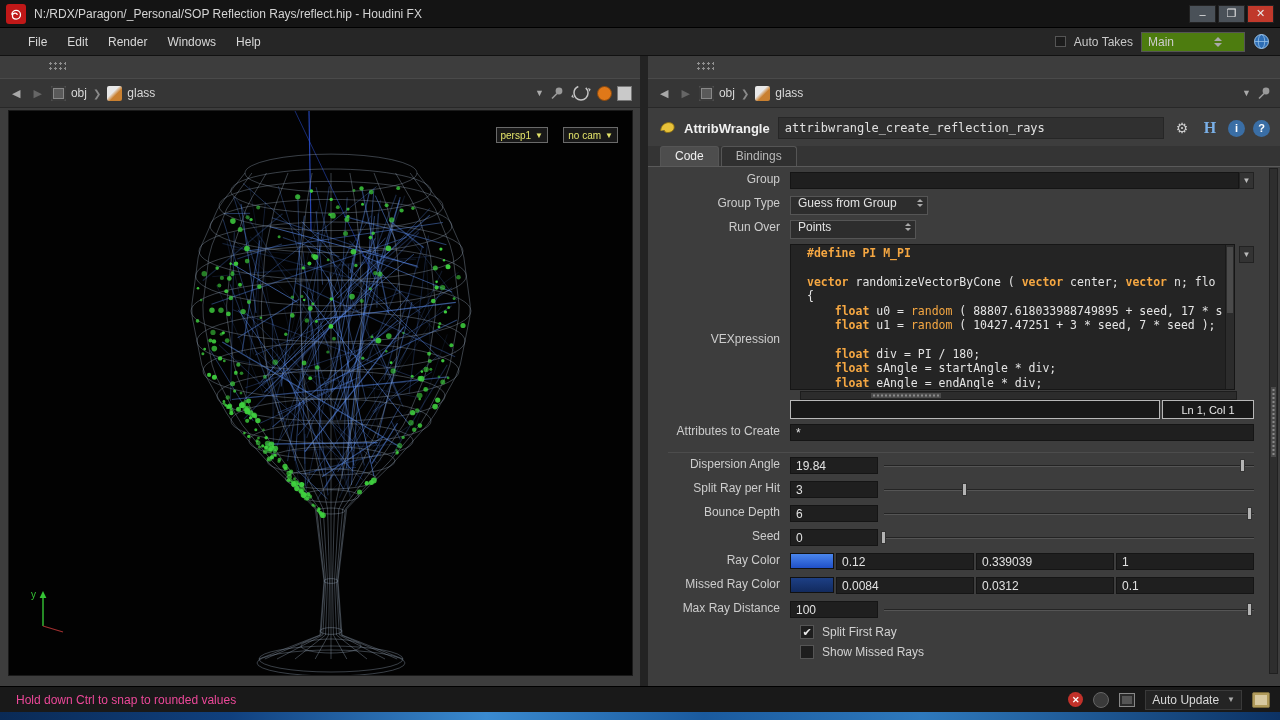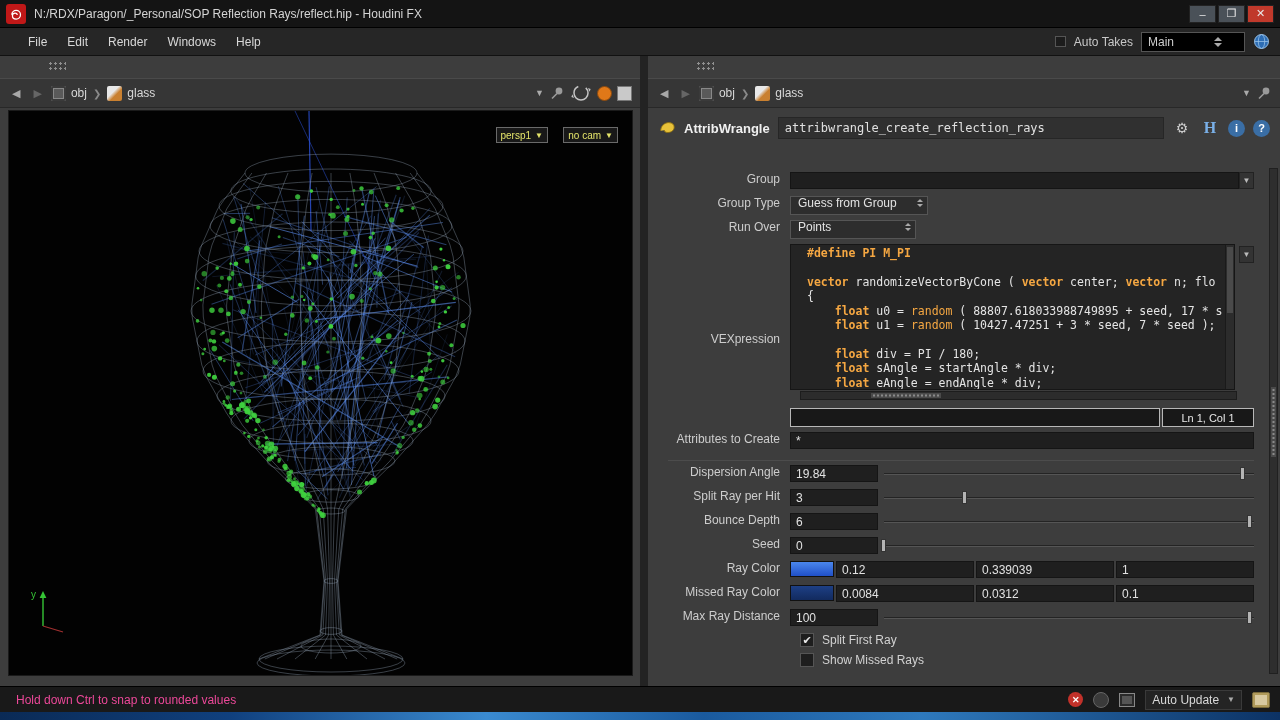--- a/index.html
+++ b/index.html
@@ -14,21 +14,21 @@
   .win-btns { display:flex; gap:2px; margin-right:6px; }
   .wbtn { width:27px; height:18px; background:#4a5158; color:#e8e8e8; font-size:11px; display:flex; align-items:center; justify-content:center; border:1px solid #222; cursor:default; }
   .wbtn.close { background:#c0392b; }
 
   
   .menubar { position:absolute; left:0; top:28px; width:1280px; height:28px; background:#262626; border-bottom:1px solid #111; display:flex; align-items:center; padding-left:18px; }
   .menu-item { padding:4px 10px; color:#d8d8d8; }
   .menubar-right { margin-left:auto; display:flex; align-items:center; gap:8px; margin-right:10px; }
   .mini-check { width:11px; height:11px; background:#1c1c1c; border:1px solid #555; display:inline-block; }
   .take-label { color:#c8c8c8; }
-  .take-select { display:flex; align-items:center; gap:40px; background:#000000; border:1px solid #555; padding:2px 6px; min-width:104px; height:20px; }
+  .take-select { display:flex; align-items:center; gap:40px; background:#4d7c0f; border:1px solid #555; padding:2px 6px; min-width:104px; height:20px; }
   .updn { display:inline-flex; flex-direction:column; gap:2px; }
   .updn i { width:0; height:0; border-left:4px solid transparent; border-right:4px solid transparent; display:block; }
   .updn i.u { border-bottom:4px solid #aaa; }
   .updn i.d { border-top:4px solid #aaa; }
 
   
   .pane { position:absolute; top:56px; height:630px; background:#3d3d3d; }
   .left-pane { left:0; width:640px; }
   .right-pane { left:648px; width:632px; }
   .divider { position:absolute; left:640px; top:56px; width:8px; height:630px; background:#232323; }
@@ -104,21 +104,21 @@
   .codewrap { flex:1; position:relative; background:#242424; border:1px solid #161616; overflow:hidden; }
   .code { position:absolute; left:16px; top:1px; right:10px; font-family:"DejaVu Sans Mono", monospace; font-size:11.5px; line-height:14.4px; color:#e4e4e4; white-space:pre; }
   .code .kw { color:#f5a742; font-weight:bold; }
   .code .fn { color:#f5a742; }
   .code-vscroll { position:absolute; right:0; top:0; width:9px; bottom:0; background:#2c2c2c; border-left:1px solid #1a1a1a; }
   .code-vscroll .grip { position:absolute; left:1px; right:1px; top:2px; height:66px; background:#4a4a4a; }
   .vex-expand { align-self:flex-start; margin-left:4px; margin-top:2px; }
   .code-hscroll { position:relative; height:9px; margin:1px 17px 0 142px; background:#2c2c2c; border:1px solid #1d1d1d; }
   .code-hscroll .hgrip { position:absolute; left:70px; width:70px; top:1px; bottom:1px; background:#4a4a4a;
     background-image:radial-gradient(#8a8a8a .8px, transparent 1px); background-size:4px 4px; background-position:center; }
-  .snippet-row { margin-top:8px; }
+  .snippet-row { }
   .outlined { border:1px solid #b8b8b8; background:#181818; height:19px; }
   .cursor-pos { width:92px; flex:none; margin-left:2px; display:flex; align-items:center; justify-content:center; color:#e8e8e8; font-size:11px; }
   .psep { height:1px; background:#4c4c4c; margin:4px 0 4px 10px; }
 
   
   .vscroll { position:absolute; right:2px; top:112px; bottom:12px; width:9px; background:#2e2e2e; border:1px solid #202020; }
   .vscroll .grip { position:absolute; left:1px; right:1px; top:218px; height:70px; background:#4a4a4a;
     background-image:radial-gradient(#8a8a8a .8px, transparent 1px); background-size:4px 4px; background-position:center; }
 
   
@@ -686,20 +686,24 @@
         <path d="M3 13c0-5 4-9 9-9 4 0 6 2.5 6 5 0 3.5-3 6-7 6-2.5 0-4-1-4-2.6" fill="#e8c23a" stroke="#8a6d10" stroke-width="1"></path>
       </svg>
       <span class="node-type">AttribWrangle</span>
       <div class="node-name">attribwrangle_create_reflection_rays</div>
       <span class="hicon">⚙</span>
       <span class="hicon hlogo">H</span>
       <span class="hicon circle">i</span>
       <span class="hicon circle">?</span>
     </div>
 
+    <div class="tabs">
+      <div class="tab active">Code</div>
+      <div class="tab">Bindings</div>
+    </div>
 
     <div class="params">
 
       <div class="prow">
         <div class="plabel">Group</div>
         <div class="pfield grow">
             <span></span>
           </div>
         <div class="fbtn">▼</div>
       </div>

